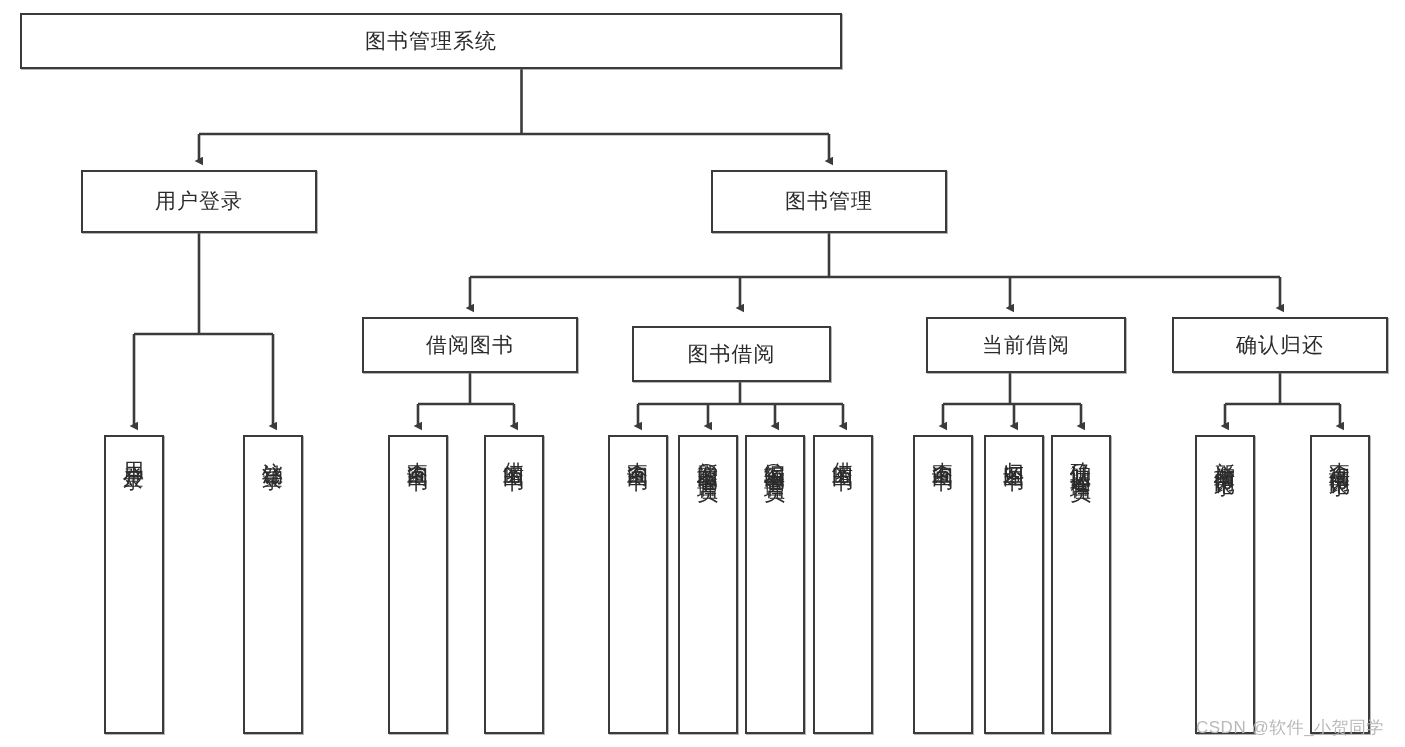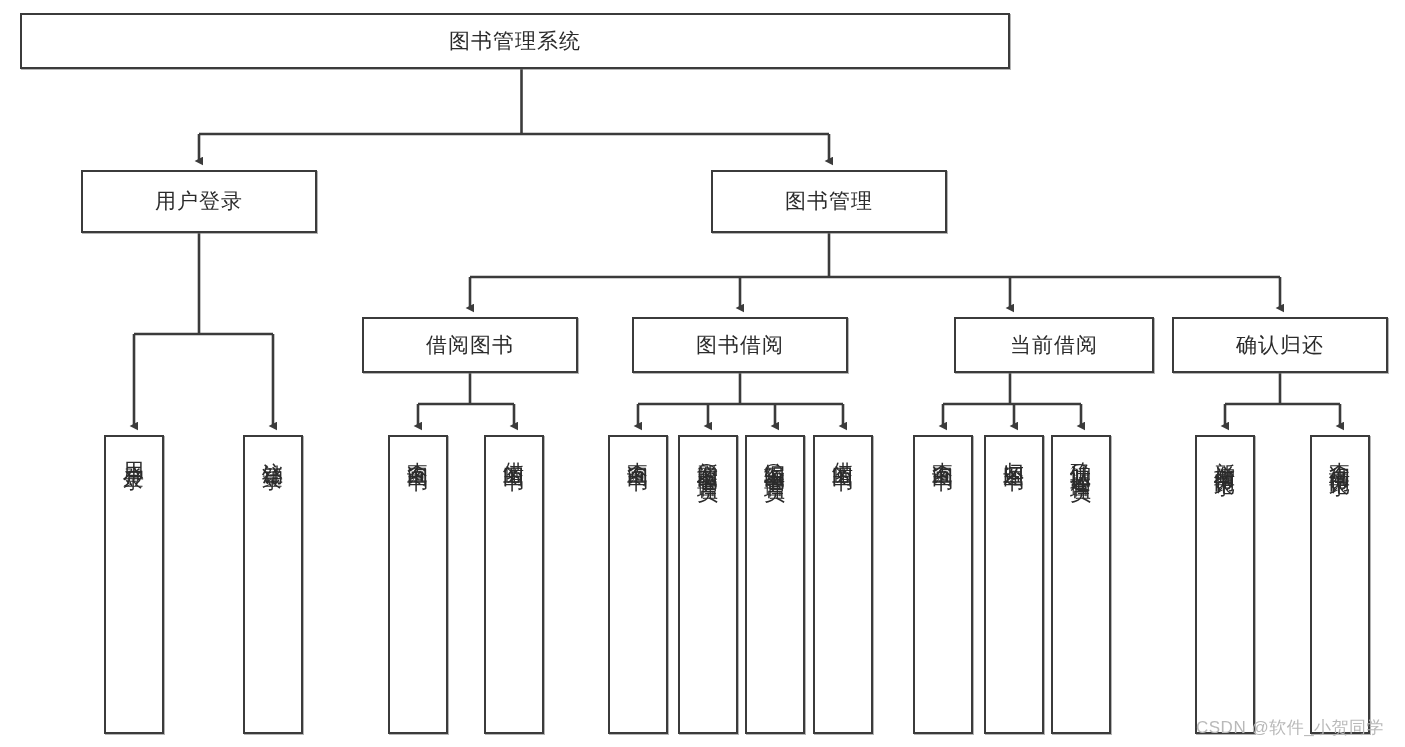--- a/index.html
+++ b/index.html
@@ -108,38 +108,38 @@
         <path d="M943,404 L943,426" marker-end="url(#arrowhead)"></path>
         <path d="M1014,404 L1014,426" marker-end="url(#arrowhead)"></path>
         <path d="M1081,404 L1081,426" marker-end="url(#arrowhead)"></path>
         <path d="M1280,373 L1280,404"></path>
         <path d="M1225,404 L1340,404"></path>
         <path d="M1225,404 L1225,426" marker-end="url(#arrowhead)"></path>
         <path d="M1340,404 L1340,426" marker-end="url(#arrowhead)"></path>
       </g>
   </svg>
 
-  <div class="node horizontal" id="node-root" style="left: 20px; top: 13px; width: 990px; height: 56px;">
+  <div class="node horizontal" id="node-root" style="left: 20px; top: 13px; width: 822px; height: 56px;">
     <span class="node-label">图书管理系统</span>
   </div>
 
   <div class="node horizontal" id="node-user-login" style="left: 81px; top: 170px; width: 236px; height: 63px;">
     <span class="node-label">用户登录</span>
   </div>
   <div class="node horizontal" id="node-book-management" style="left: 711px; top: 170px; width: 236px; height: 63px; justify-content: center;">
     <span class="node-label">图书管理</span>
   </div>
 
   <div class="node horizontal" id="node-new-book-recommend" style="left: 362px; top: 317px; width: 216px; height: 56px;">
     <span class="node-label">借阅图书</span>
   </div>
-  <div class="node horizontal" id="node-book-borrow" style="left: 632px; top: 317px; width: 216px; height: 56px; align-items: center;">
+  <div class="node horizontal" id="node-book-borrow" style="left: 632px; top: 326px; width: 199px; height: 56px; align-items: center;">
     <span class="node-label">图书借阅</span>
   </div>
-  <div class="node horizontal" id="node-current-borrow" style="left: 954px; top: 317px; width: 200px; height: 56px;">
+  <div class="node horizontal" id="node-current-borrow" style="left: 926px; top: 317px; width: 200px; height: 56px;">
     <span class="node-label">当前借阅</span>
   </div>
   <div class="node horizontal" id="node-borrow-record" style="left: 1172px; top: 317px; width: 216px; height: 56px;">
     <span class="node-label">确认归还</span>
   </div>
 
   <div class="node vertical" id="node-leaf-user-login" style="left: 104px; top: 435px; width: 60px; height: 299px;">
     <span class="node-label">用户登录</span>
   </div>
   <div class="node vertical" id="node-leaf-logout-login" style="left: 243px; top: 435px; width: 60px; height: 299px;">

